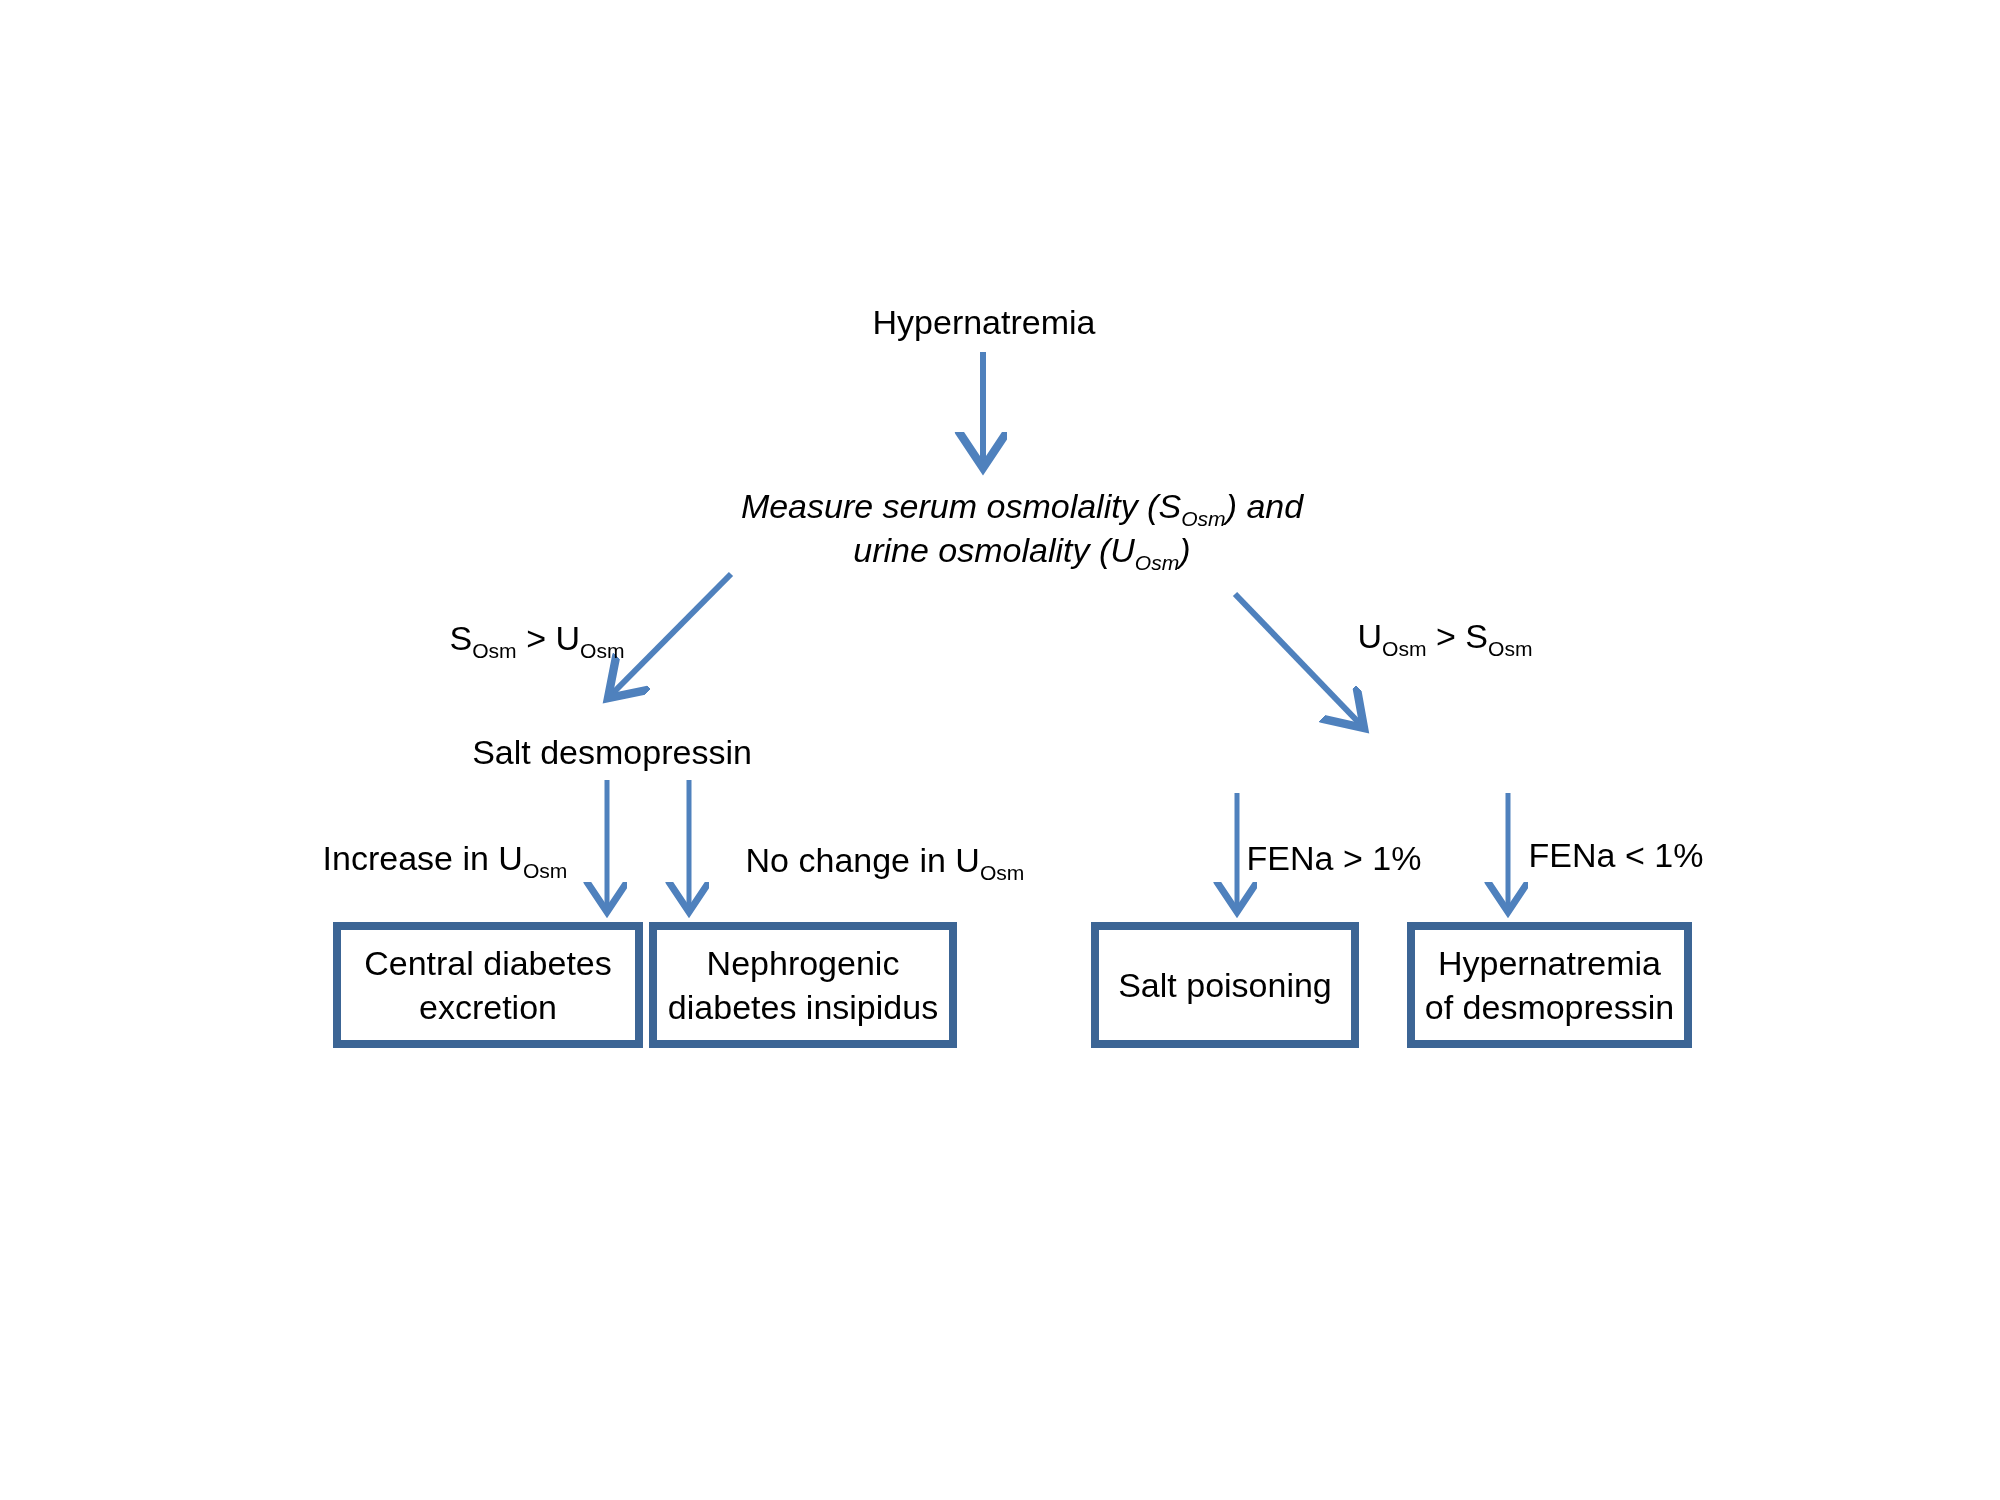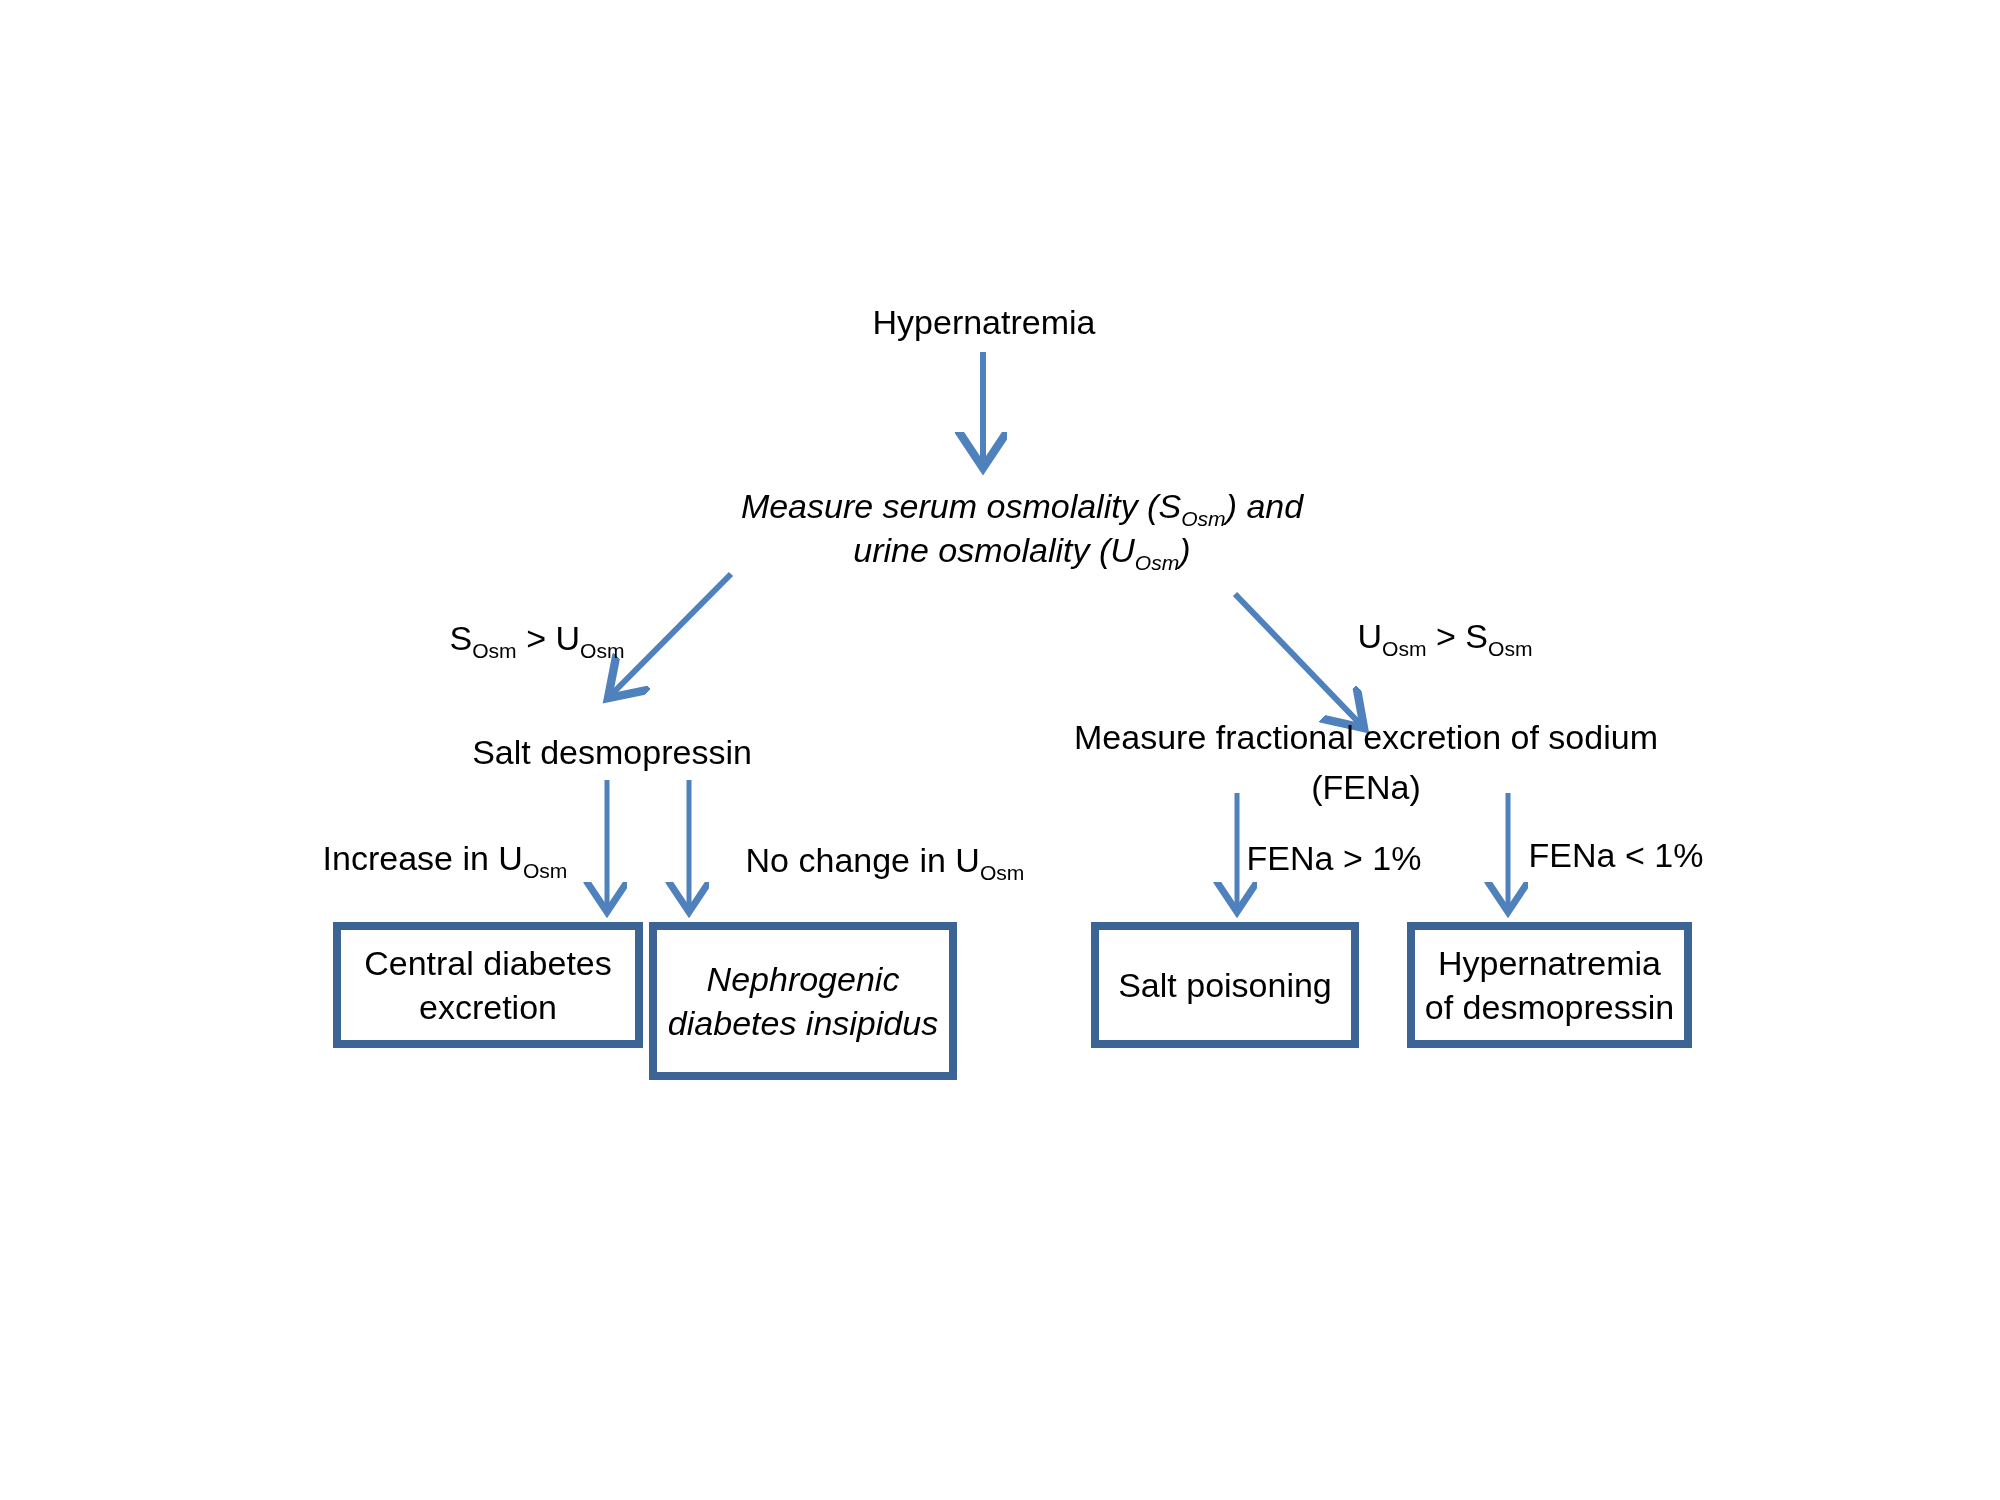--- a/index.html
+++ b/index.html
@@ -77,39 +77,35 @@
     <div>Measure serum osmolality (S<sub>Osm</sub>) and</div>
     <div>urine osmolality (U<sub>Osm</sub>)</div>
   </div>
 
   <div class="label" style="left:537px; top:638px;">S<sub>Osm</sub> &gt; U<sub>Osm</sub></div>
 
   <div class="label" style="left:1445px; top:636px;">U<sub>Osm</sub> &gt; S<sub>Osm</sub></div>
 
   <div class="label" style="left:612px; top:752px;">Salt desmopressin</div>
 
-  <div class="label multiline fena-block" style="left:1366px; top:762px;">
-    <div>Measure fractional excretion of sodium</div>
-    <div>(FENa)</div>
-  </div>
 
   <div class="label" style="left:445px; top:858px;">Increase in U<sub>Osm</sub></div>
 
   <div class="label" style="left:885px; top:860px;">No change in U<sub>Osm</sub></div>
 
   <div class="label" style="left:1334px; top:858px;">FENa &gt; 1%</div>
 
   <div class="label" style="left:1616px; top:855px;">FENa &lt; 1%</div>
 
   <div class="outbox" style="left:333px; top:922px; width:310px; height:126px;">
     <div>Central diabetes</div>
     <div>excretion</div>
   </div>
 
-  <div class="outbox" style="left:649px; top:922px; width:308px; height:158px;font-style:italic;">
+  <div class="outbox" style="left:649px; top:922px; width:308px; height:126px;">
     <div>Nephrogenic</div>
     <div>diabetes insipidus</div>
   </div>
 
   <div class="outbox" style="left:1091px; top:922px; width:268px; height:126px;">
     <div>Salt poisoning</div>
   </div>
 
   <div class="outbox" style="left:1407px; top:922px; width:285px; height:126px;">
     <div>Hypernatremia</div>

